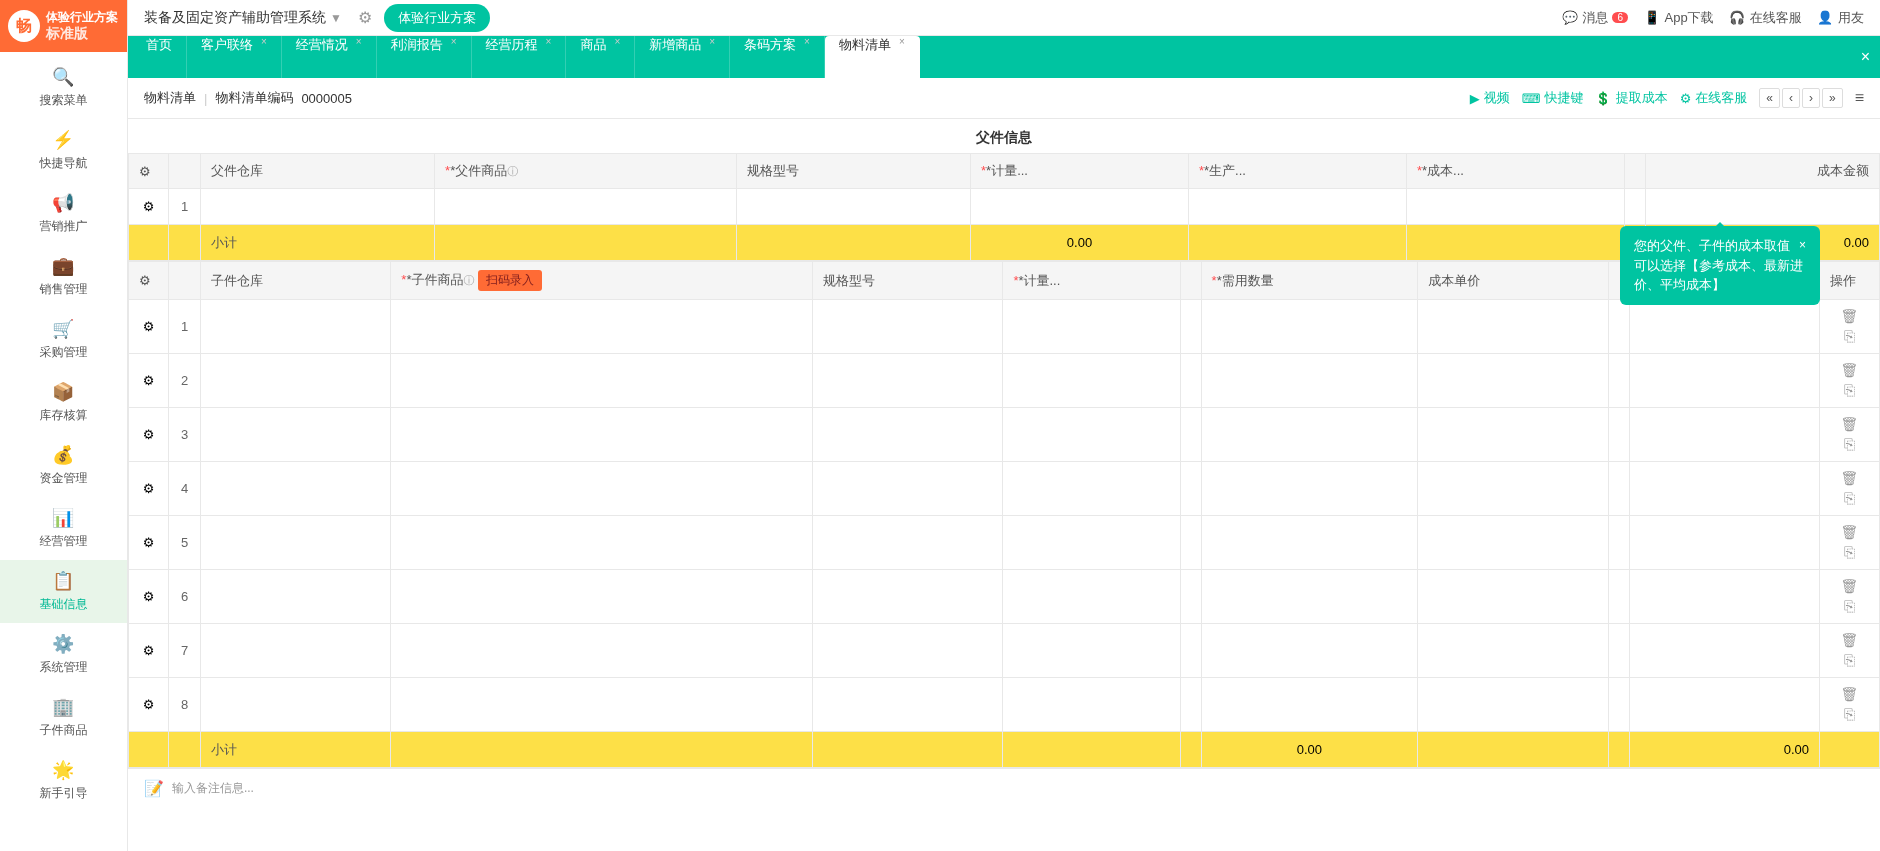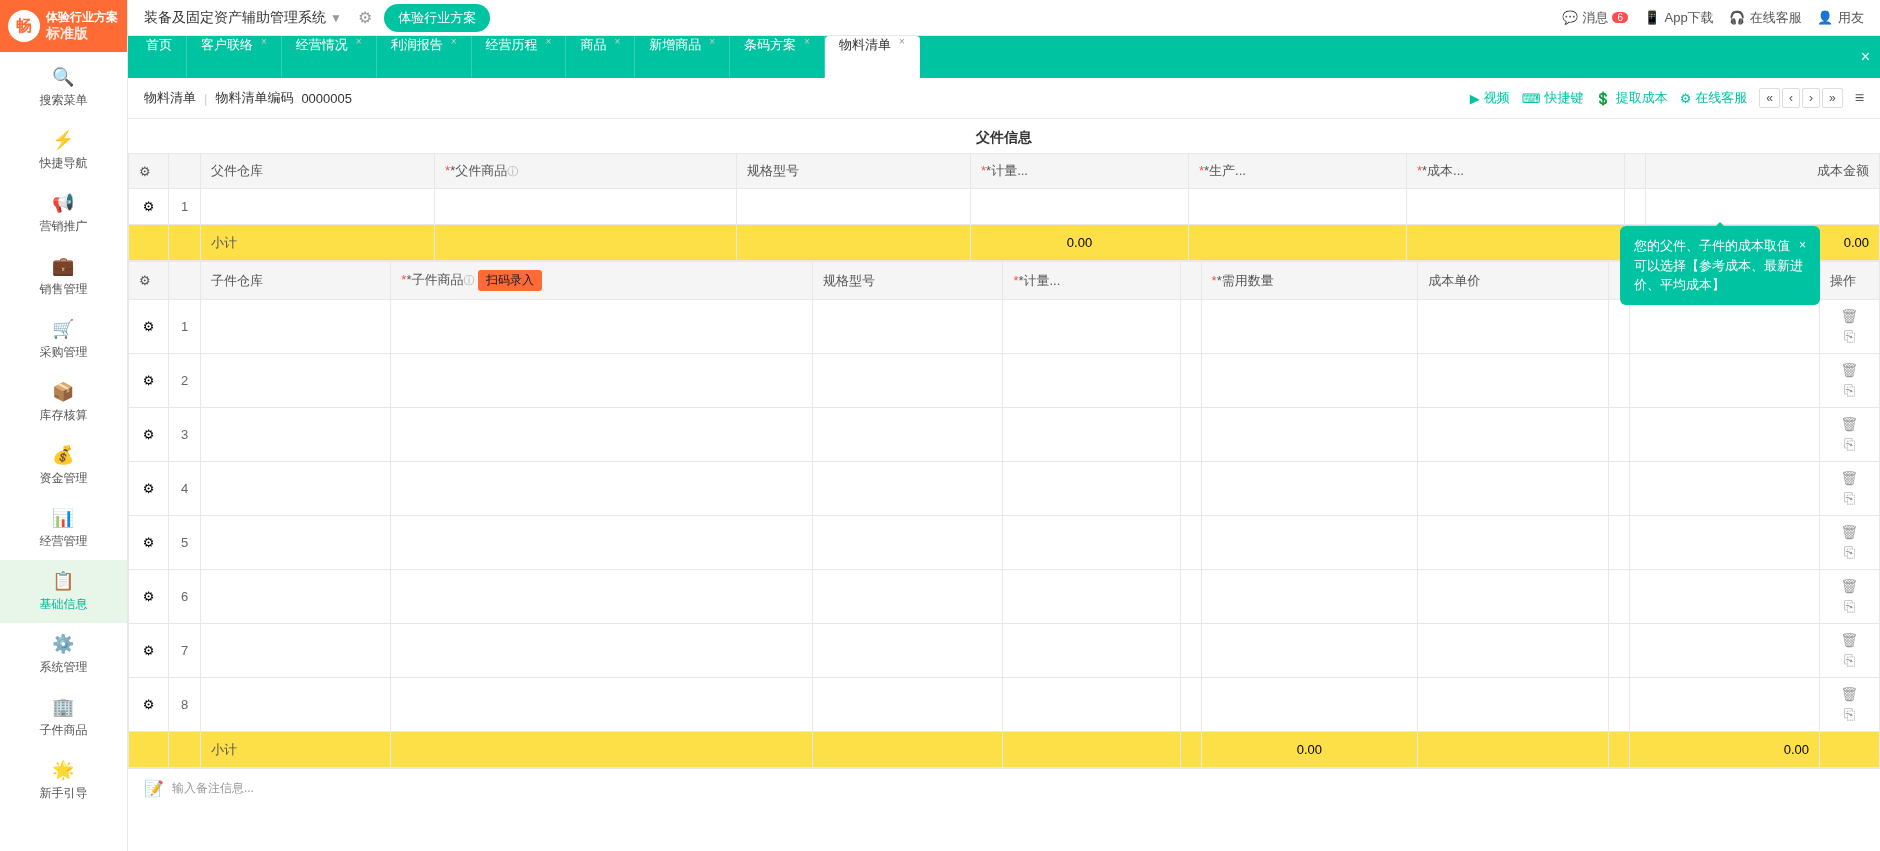--- a/index.html
+++ b/index.html
@@ -196,21 +196,21 @@
     }
     .data-table tr.subtotal td {
       background: #fde047;
       font-weight: 500;
     }
     .th-settings { width: 40px; text-align: center; }
     .col-center { text-align: center; }
     .col-right { text-align: right; }
     .scan-btn {
       background: #ff6b35;
-      color: #0f172a;
+      color: #7f1d1d;
       border: none;
       padding: 2px 8px;
       border-radius: 3px;
       font-size: 12px;
       cursor: pointer;
     }
     .action-btn {
       background: none;
       border: none;
       cursor: pointer;

